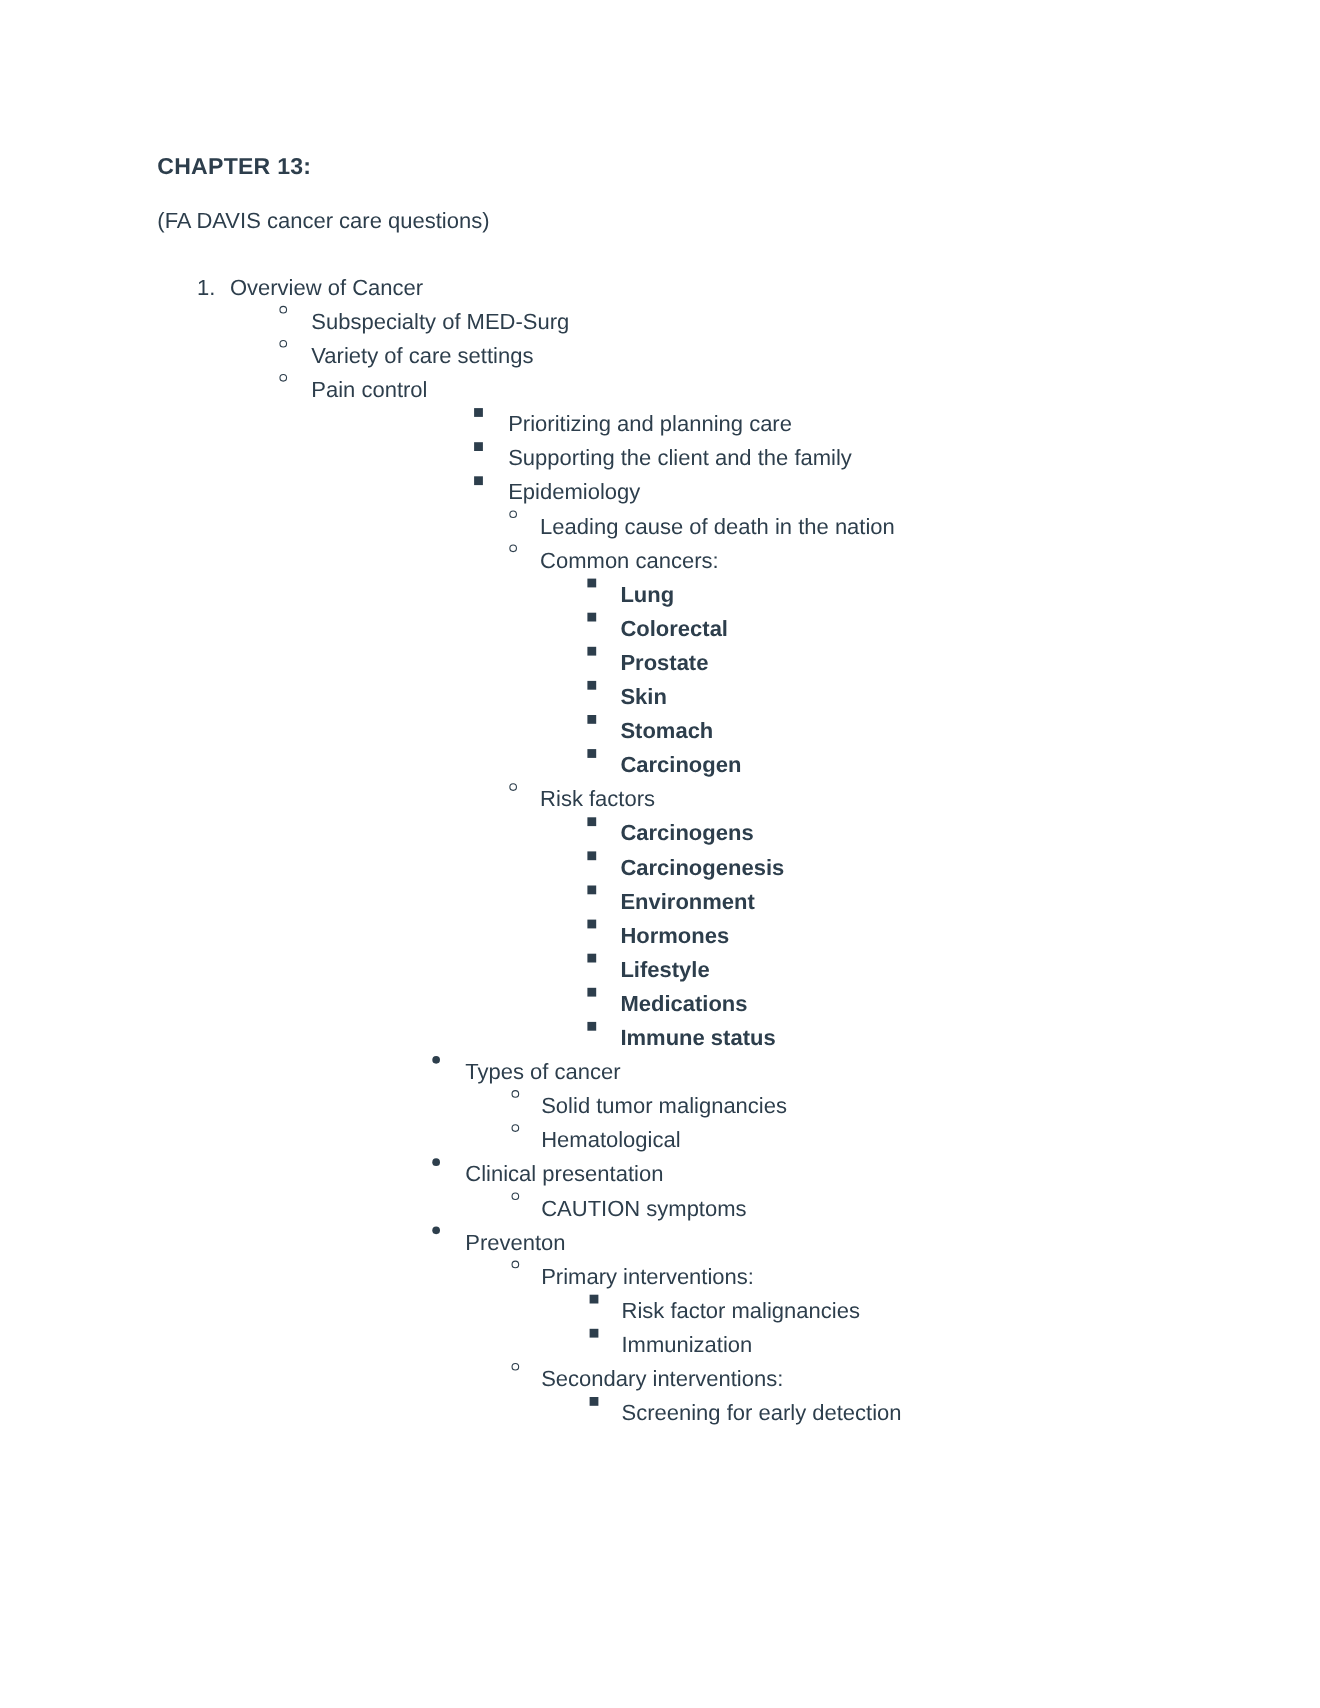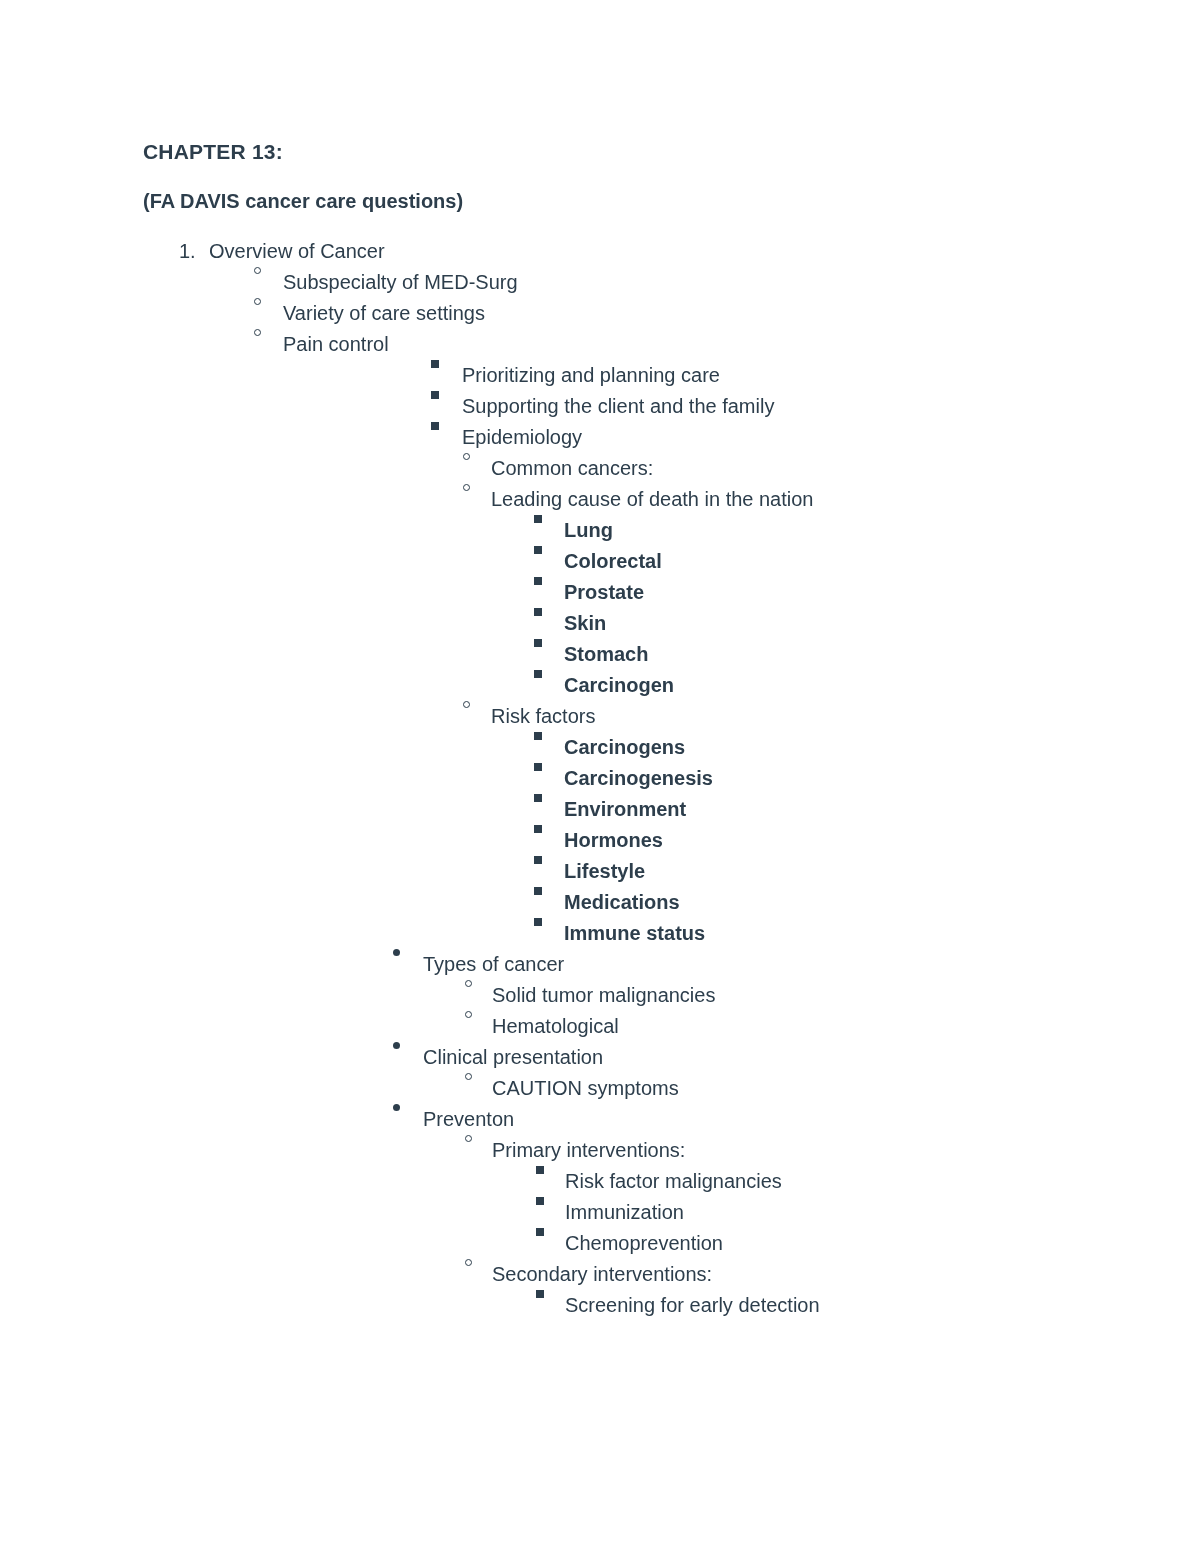--- a/index.html
+++ b/index.html
@@ -31,22 +31,22 @@
   .doc-title {
     font-size: 21px;
     font-weight: bold;
     line-height: 31px;
     letter-spacing: 0.2px;
     margin: 0 0 19px 0;
   }
   .doc-subtitle {
     font-size: 20px;
     line-height: 31px;
-    font-weight: bold;
-    margin: 0 0 19px 0;
+    font-weight: normal;
+    margin: 0 0 30px 0;
   }
 
   
   .row {
     position: relative;
     font-size: 20px;
     line-height: 31px;
     height: 31px;
     white-space: nowrap;
   }
@@ -144,25 +144,25 @@
         <div class="row lvl-s1">
           <span class="marker m-square"></span>
           <span class="txt">Supporting the client and the family</span>
         </div>
         <div class="row lvl-s1">
           <span class="marker m-square"></span>
           <span class="txt">Epidemiology</span>
         </div>
         <div class="row lvl-c2">
           <span class="marker m-circle"></span>
+          <span class="txt">Leading cause of death in the nation</span>
+        </div>
+        <div class="row lvl-c2">
+          <span class="marker m-circle"></span>
           <span class="txt">Common cancers:</span>
-        </div>
-        <div class="row lvl-c2">
-          <span class="marker m-circle"></span>
-          <span class="txt">Leading cause of death in the nation</span>
         </div>
         <div class="row lvl-s2">
           <span class="marker m-square"></span>
           <span class="txt">Lung</span>
         </div>
         <div class="row lvl-s2">
           <span class="marker m-square"></span>
           <span class="txt">Colorectal</span>
         </div>
         <div class="row lvl-s2">
@@ -242,24 +242,20 @@
           <span class="txt">Primary interventions:</span>
         </div>
         <div class="row lvl-s3">
           <span class="marker m-square"></span>
           <span class="txt">Risk factor malignancies</span>
         </div>
         <div class="row lvl-s3">
           <span class="marker m-square"></span>
           <span class="txt">Immunization</span>
         </div>
-        <div class="row lvl-s3">
-          <span class="marker m-square"></span>
-          <span class="txt">Chemoprevention</span>
-        </div>
         <div class="row lvl-c3">
           <span class="marker m-circle"></span>
           <span class="txt">Secondary interventions:</span>
         </div>
         <div class="row lvl-s3">
           <span class="marker m-square"></span>
           <span class="txt">Screening for early detection</span>
         </div>
       </div>
 

